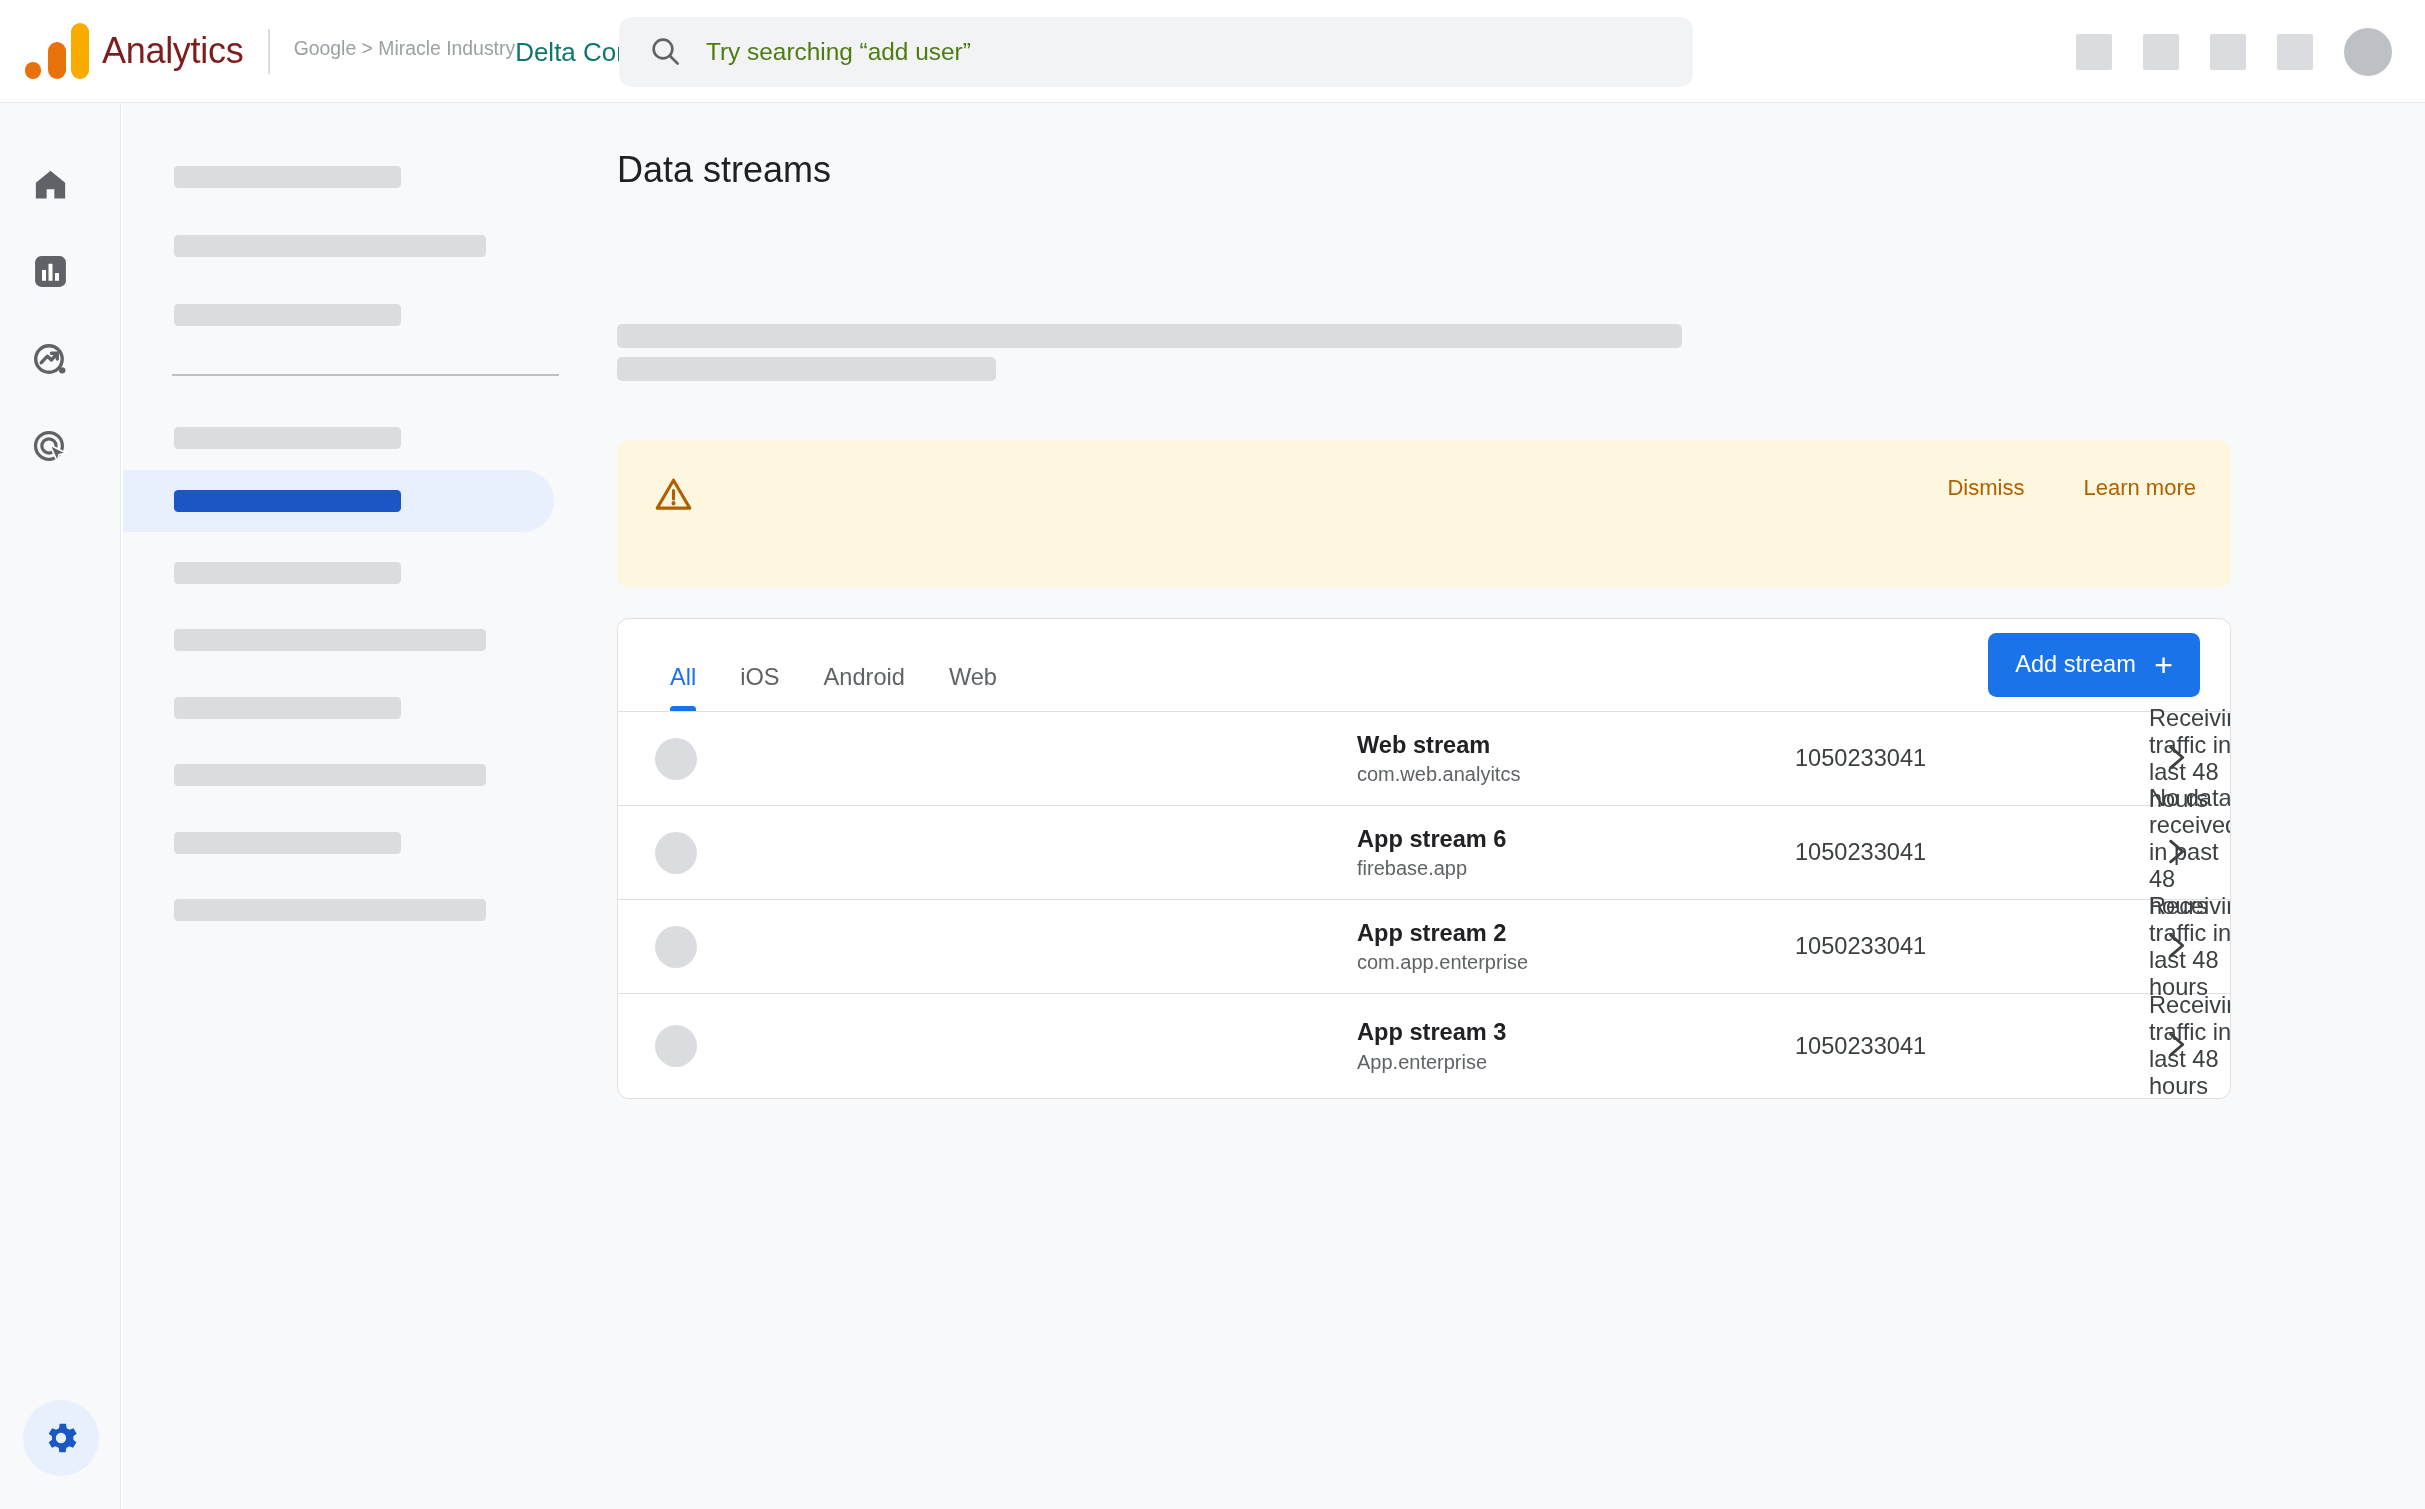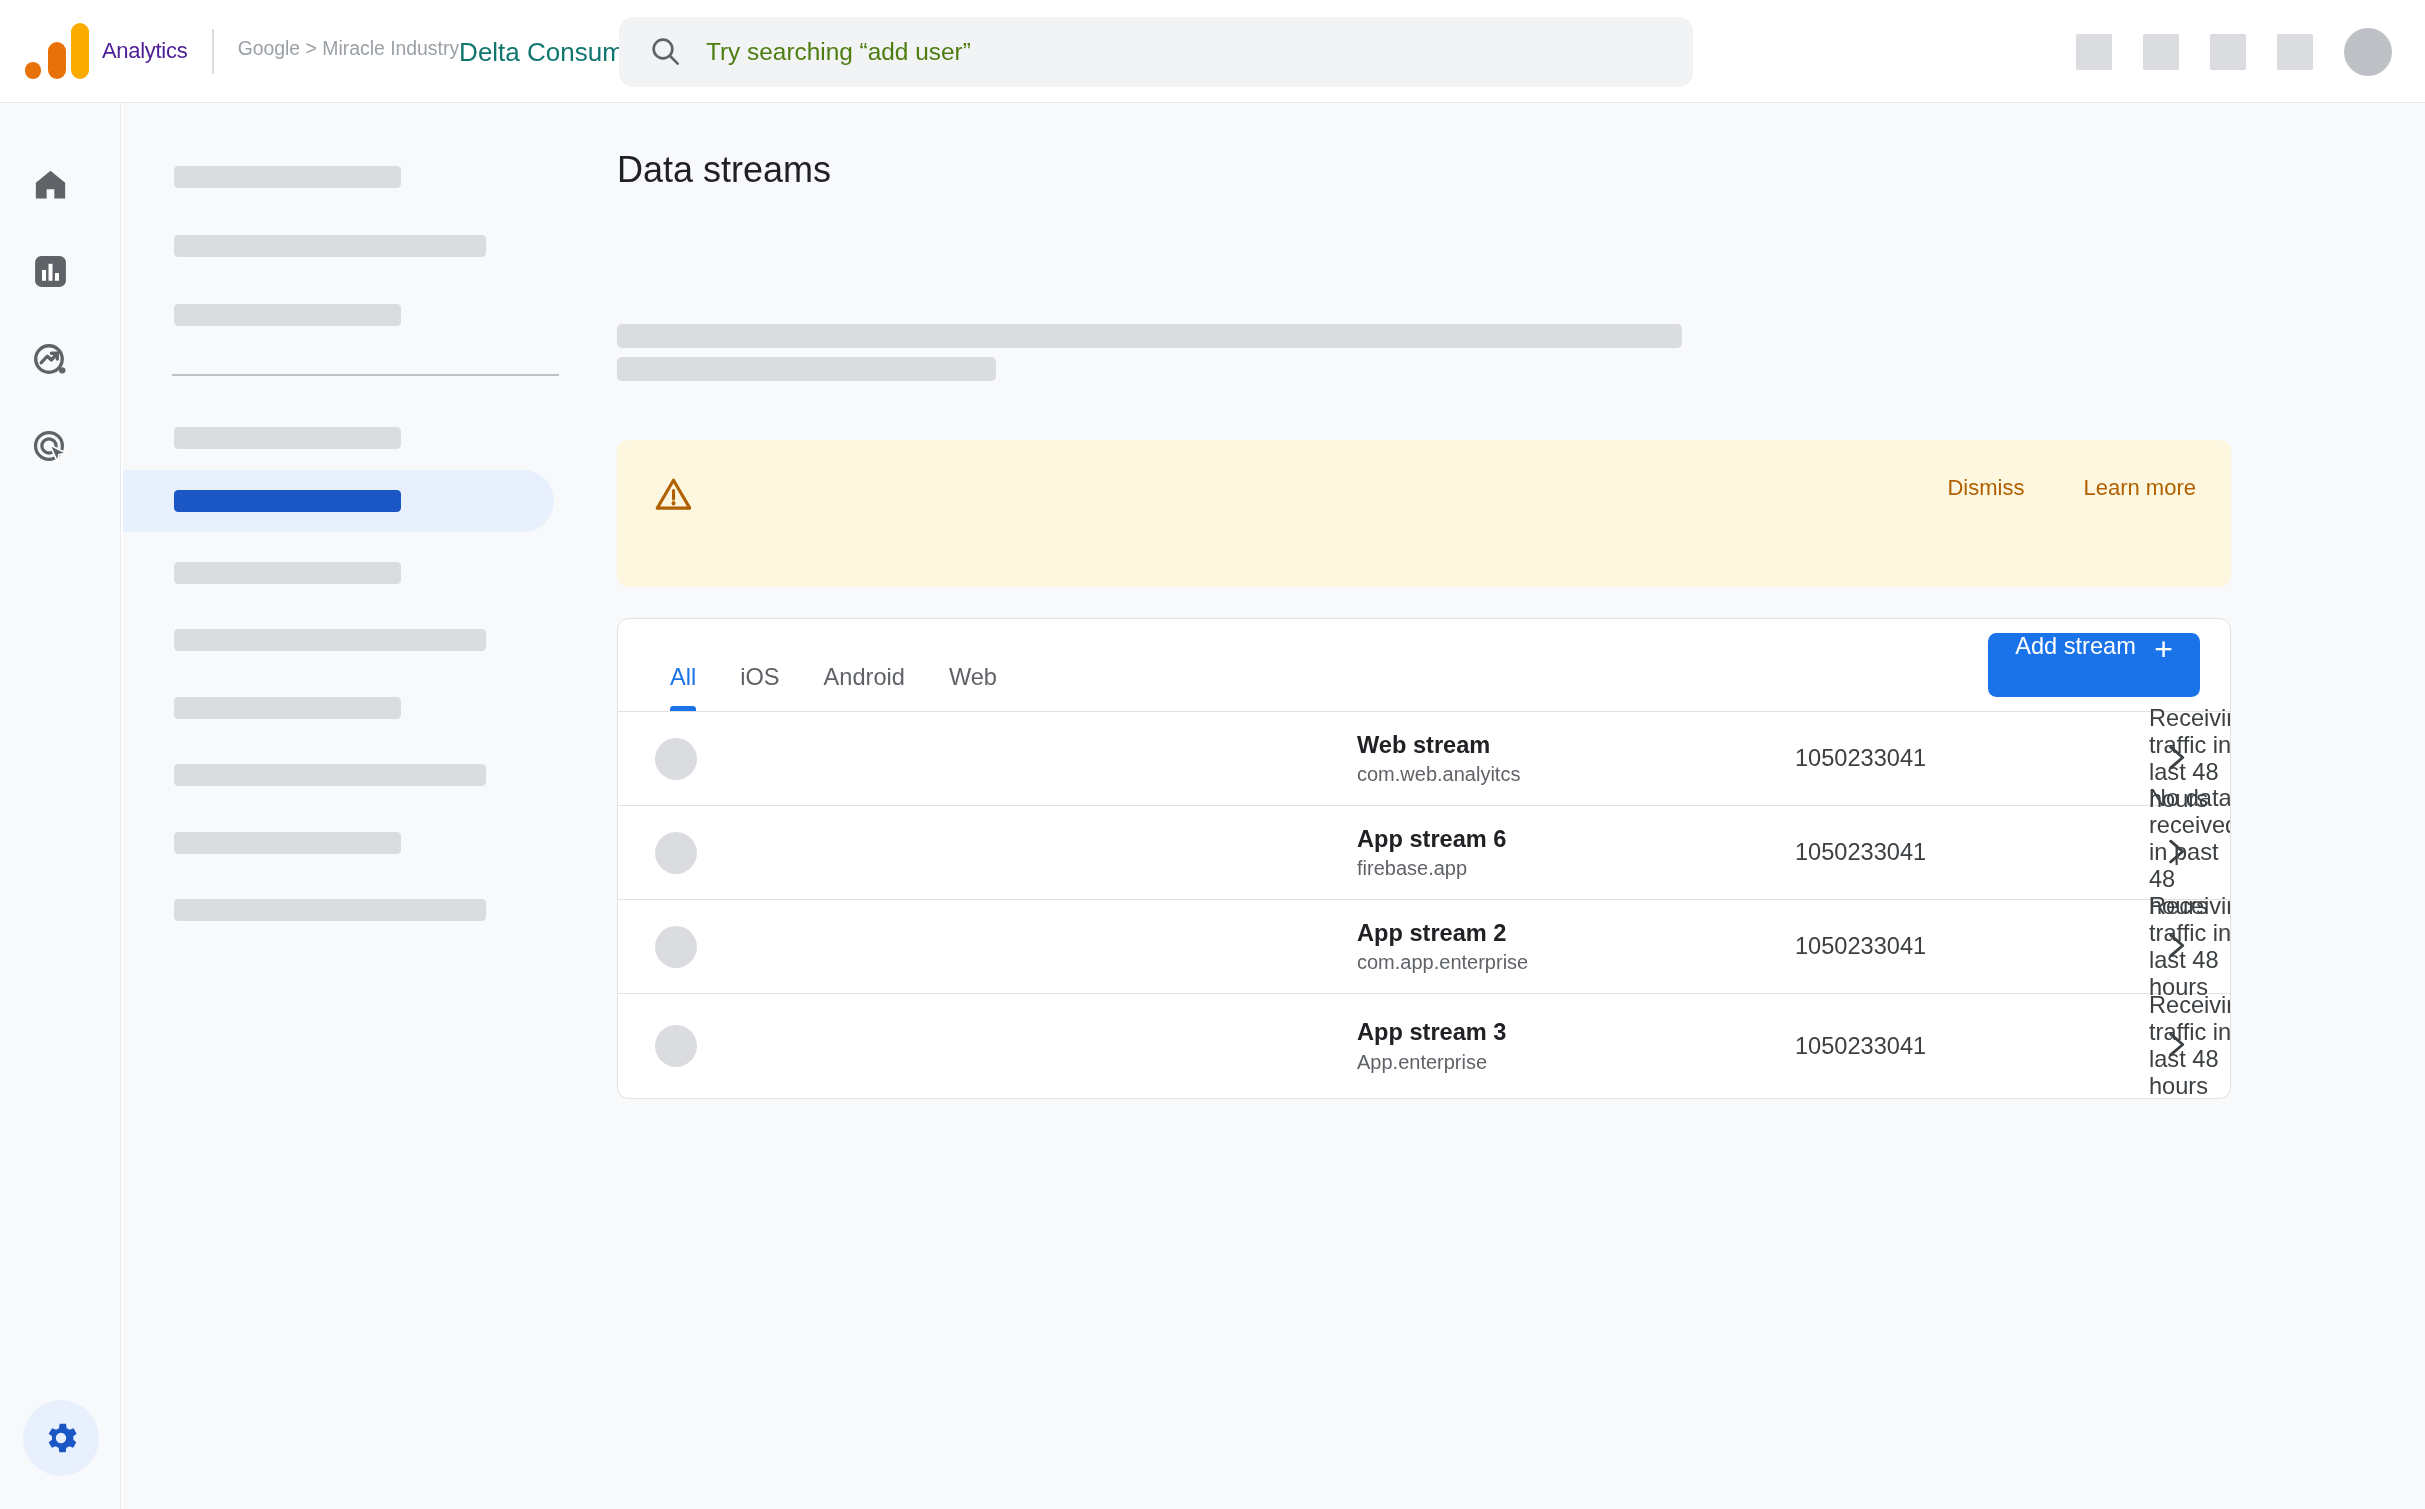--- a/index.html
+++ b/index.html
@@ -20,21 +20,21 @@
     display: flex; align-items: center;
     border-bottom: 1.7px solid #e8eaed;
   }
   .brand { display: flex; align-items: center; padding-left: 25px; }
   .ga-logo { width: 62px; height: 56px; position: relative; margin-right: 15px; }
   .ga-bar { position: absolute; bottom: 0; border-radius: 841px; }
   .ga-bar.b1 { left: 0;  width: 16px; height: 17px; background: #e8710a; }
   .ga-bar.b2 { left: 23px; width: 17.7px; height: 37px; background: #e8710a; }
   .ga-bar.b3 { left: 46px; width: 17.7px; height: 56px; background: #f9ab00; }
   .brand-name {
-    font-size: 22px; color: #4c1d95; letter-spacing: -0.3px;
+    font-size: 36px; color: #7f1d1d; letter-spacing: -0.3px;
     font-weight: 400;
   }
   .vsep { width: 1.7px; height: 45px; background: #dadce0; margin: 0 23.6px 0 25px; }
   .acct { display: flex; justify-content: center; }
   .acct-breadcrumb { font-size: 19.4px; color: #9aa0a6; line-height: 1.5; }
   .acct-row { display: flex; align-items: center; margin-top: 3.4px; }
   .acct-name { font-size: 26px; color: #0f766e; }
   .caret {
     width: 0; height: 0; margin-left: 13.5px;
     border-left: 10px solid transparent;
@@ -158,21 +158,21 @@
     content: ""; position: absolute; left: 22px; right: 22px; bottom: 0;
     height: 5px; background: #1a73e8; border-radius: 3.4px 3.4px 0 0;
   }
   .add-stream {
     position: absolute; right: 30px; top: 13.5px;
     height: 64px; padding: 0 27px;
     background: #1a73e8; color: #ffffff;
     border: none; border-radius: 8.4px;
     font-family: "Liberation Sans", sans-serif;
     font-size: 23.6px; cursor: pointer;
-    display: flex; align-items: flex-start; gap: 18.5px;
+    display: flex; align-items: center; gap: 18.5px;
   }
   .plus { font-size: 32px; line-height: 1; font-weight: 300; }
 
   .row {
     position: relative; height: 94px;
     display: flex; align-items: center;
     border-bottom: 1.7px solid #e0e0e0;
     cursor: pointer;
   }
   .row:last-child { border-bottom: none; height: 104px; }

